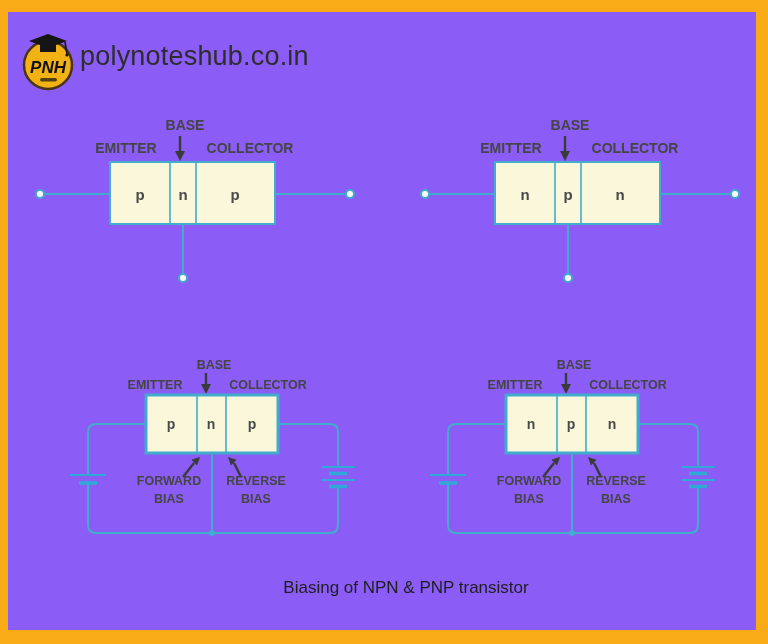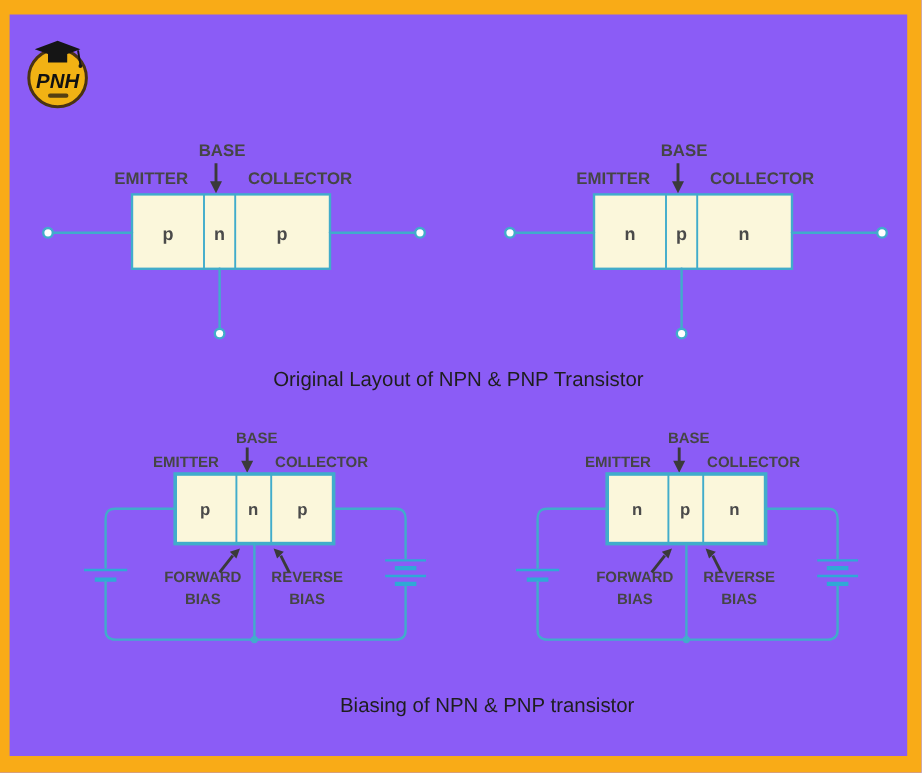--- a/index.html
+++ b/index.html
@@ -47,20 +47,21 @@
     <svg width="58" height="66" viewBox="0 0 58 66">
       <circle cx="28" cy="35" r="24" fill="#F2B214" stroke="#4a3312" stroke-width="2.5"></circle>
       <polygon points="28,4 47,11 28,18 9,11" fill="#151515"></polygon>
       <polygon points="20,15 36,15 36,22 20,22" fill="#151515"></polygon>
       <path d="M45,12 L47,24" stroke="#151515" stroke-width="1.6" fill="none"></path>
       <circle cx="47" cy="25" r="1.6" fill="#151515"></circle>
       <text x="28" y="43" font-size="17" font-weight="bold" font-style="italic" fill="#111111" text-anchor="middle">PNH</text>
       <rect x="20" y="48" width="17" height="3.4" rx="1.7" fill="#3a2b12" opacity="0.85"></rect>
     </svg>
   </div>
+  <div class="site-title">polynoteshub.co.in</div>
 
   <svg class="abs" style="left:20px;top:95px;" width="350" height="185" viewBox="0 0 350 185">
     <text x="157" y="23" class="lbl lbl-lg">BASE</text>
     <text x="98" y="46" class="lbl lbl-lg">EMITTER</text>
     <text x="222" y="46" class="lbl lbl-lg">COLLECTOR</text>
     <line x1="152" y1="29" x2="152" y2="46" class="darrow"></line>
     <polygon points="152,54 147,44 157,44" class="dhead"></polygon>
     <rect x="82" y="55" width="165" height="62" class="body-box" stroke-width="2"></rect>
     <line x1="142" y1="55" x2="142" y2="117" class="wire-thin"></line>
     <line x1="168" y1="55" x2="168" y2="117" class="wire-thin"></line>
@@ -88,21 +89,20 @@
     <circle cx="12" cy="87" r="4" class="term"></circle>
     <line x1="247" y1="87" x2="318" y2="87" class="wire"></line>
     <circle cx="322" cy="87" r="4" class="term"></circle>
     <line x1="155" y1="117" x2="155" y2="167" class="wire"></line>
     <circle cx="155" cy="171" r="4" class="term"></circle>
     <text x="112" y="93" class="letter letter-lg">n</text>
     <text x="155" y="93" class="letter letter-lg">p</text>
     <text x="207" y="93" class="letter letter-lg">n</text>
   </svg>
 
-  <div class="caption cap1">Original Layout of NPN &amp; PNP Transistor</div>
 
   <svg class="abs" style="left:45px;top:340px;" width="320" height="200" viewBox="0 0 320 200">
     <text x="161" y="17" class="lbl lbl-sm">BASE</text>
     <text x="102" y="37" class="lbl lbl-sm">EMITTER</text>
     <text x="215" y="37" class="lbl lbl-sm">COLLECTOR</text>
     <line x1="153" y1="21" x2="153" y2="34" class="darrow"></line>
     <polygon points="153,42 148,32 158,32" class="dhead"></polygon>
     <rect x="93" y="43" width="132" height="58" class="body-box" stroke-width="3"></rect>
     <line x1="144" y1="43" x2="144" y2="101" class="wire-thin"></line>
     <line x1="173" y1="43" x2="173" y2="101" class="wire-thin"></line>

